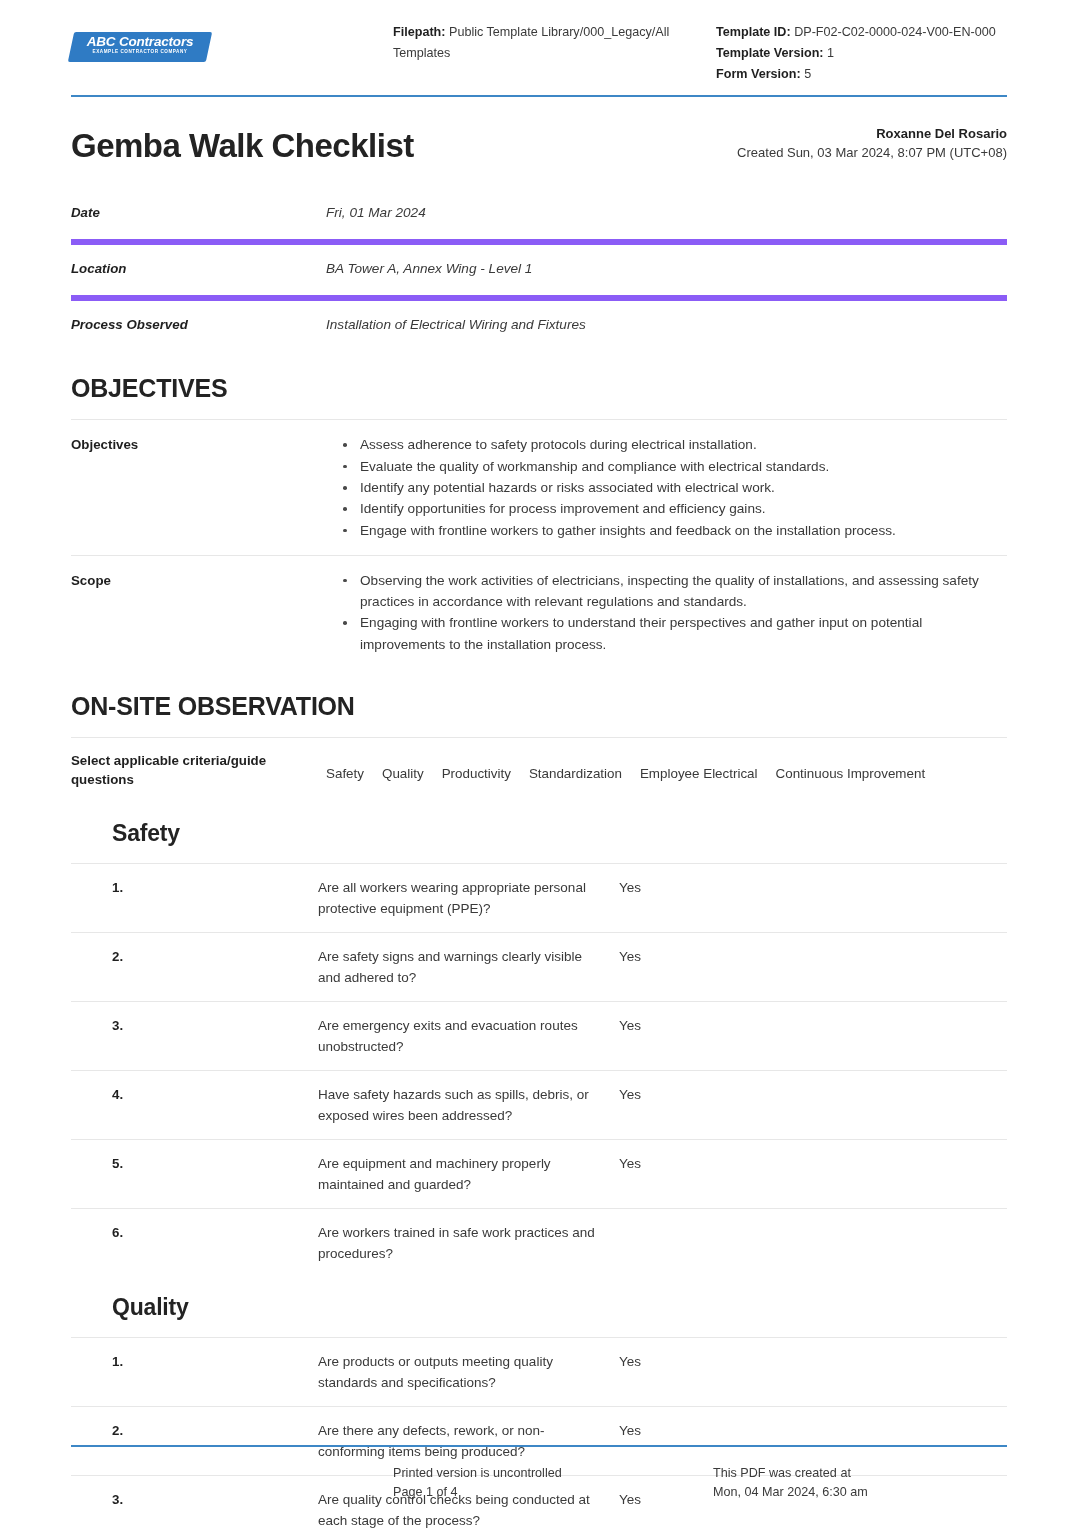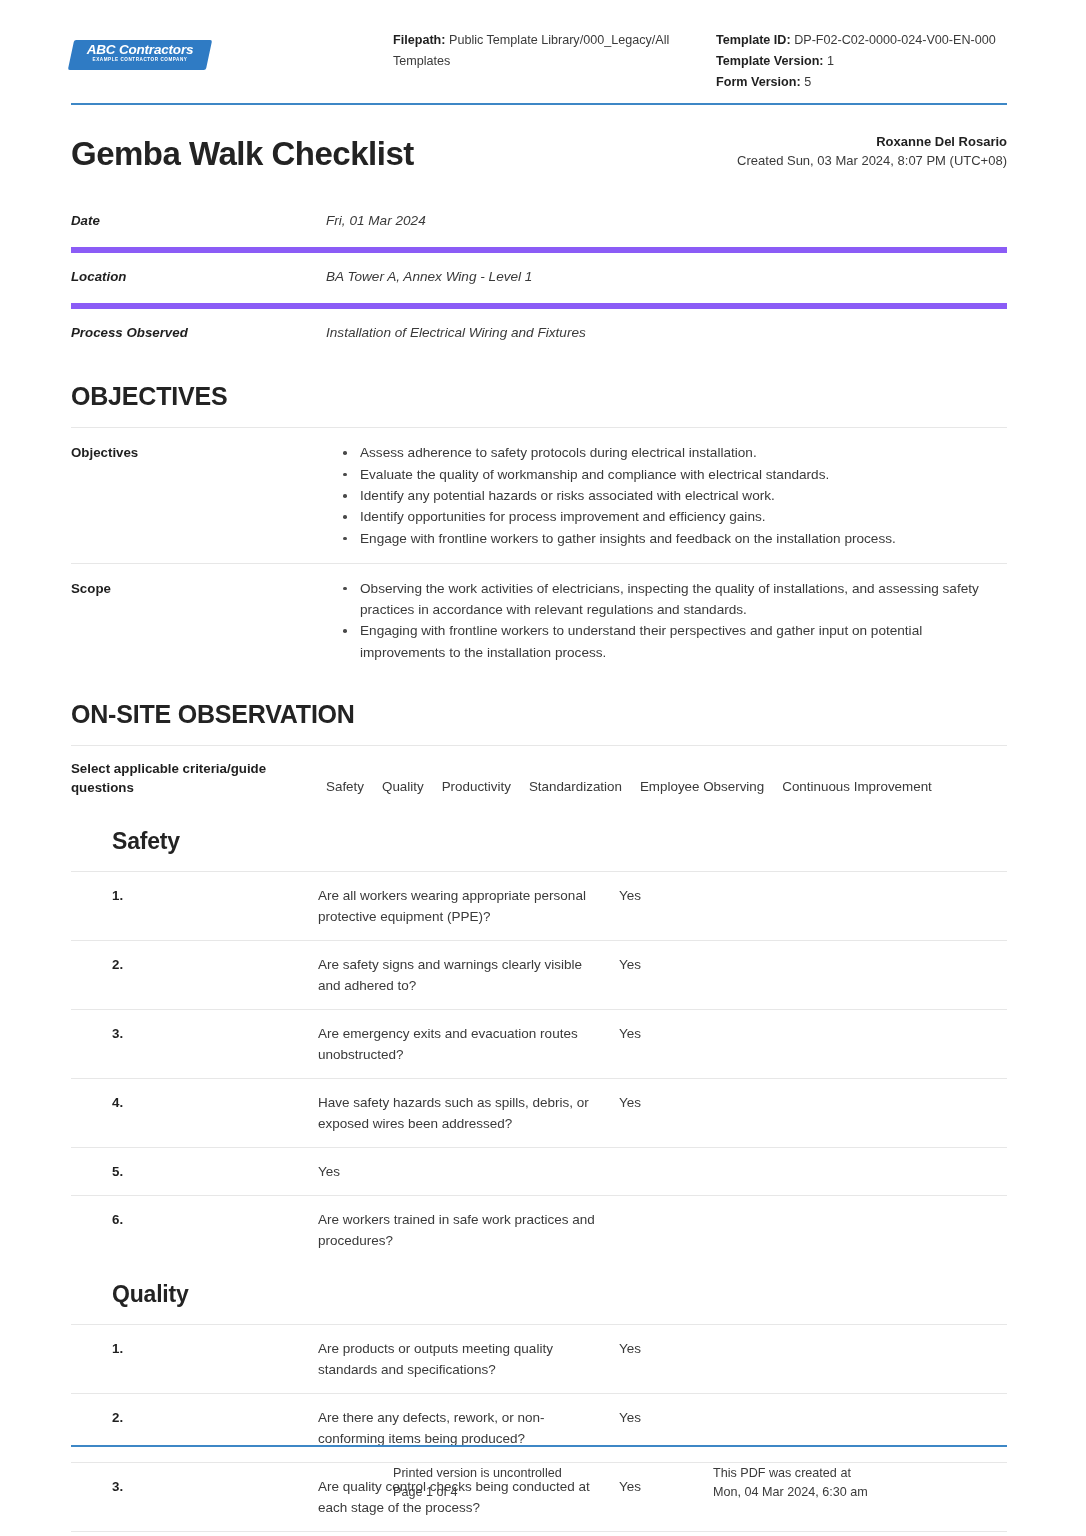--- a/index.html
+++ b/index.html
@@ -14,21 +14,21 @@
     color: #2b2b2b;
     -webkit-font-smoothing: antialiased;
     position: relative;
     overflow: hidden;
   }
   .page {
     position: relative;
     width: 1078px;
     height: 1536px;
     box-sizing: border-box;
-    padding: 8px 71px;
+    padding: 0 71px;
   }
 
   
   .doc-header {
     display: flex;
     align-items: flex-start;
     padding-top: 22px;
     height: 62px;
   }
   .logo-cell {
@@ -200,21 +200,21 @@
     top: 9px;
     width: 3.6px;
     height: 3.6px;
     border-radius: 50%;
     background: #4a4a4a;
   }
 
   
   .criteria-row {
     display: flex;
-    align-items: flex-end;
+    align-items: center;
     border-top: 1px solid #e7e7e7;
     padding: 13px 0 14px 0;
   }
   .criteria-label {
     flex: 0 0 255px;
     font-size: 13.3px;
     font-weight: bold;
     color: #1f1f1f;
     line-height: 19px;
   }
@@ -380,21 +380,21 @@
 
   <div class="section-title">ON-SITE OBSERVATION</div>
 
   <div class="criteria-row">
     <div class="criteria-label">Select applicable criteria/guide questions</div>
     <div class="criteria-tags">
       <span class="tag">Safety</span>
       <span class="tag">Quality</span>
       <span class="tag">Productivity</span>
       <span class="tag">Standardization</span>
-      <span class="tag">Employee Observing</span>
+      <span class="tag">Employee Electrical</span>
       <span class="tag">Continuous Improvement</span>
     </div>
   </div>
 
   <div class="group">
     <div class="group-title">Safety</div>
 
     <div class="q-row">
       <div class="q-num">1.</div>
       <div class="q-text">Are all workers wearing appropriate personal protective equipment (PPE)?</div>
@@ -410,20 +410,21 @@
       <div class="q-text">Are emergency exits and evacuation routes unobstructed?</div>
       <div class="q-answer">Yes</div>
     </div>
     <div class="q-row">
       <div class="q-num">4.</div>
       <div class="q-text">Have safety hazards such as spills, debris, or exposed wires been addressed?</div>
       <div class="q-answer">Yes</div>
     </div>
     <div class="q-row">
       <div class="q-num">5.</div>
+      <div class="q-text">Are equipment and machinery properly maintained and guarded?</div>
       <div class="q-answer">Yes</div>
     </div>
     <div class="q-row">
       <div class="q-num">6.</div>
       <div class="q-text">Are workers trained in safe work practices and procedures?</div>
     </div>
   </div>
 
   <div class="group">
     <div class="group-title">Quality</div>

